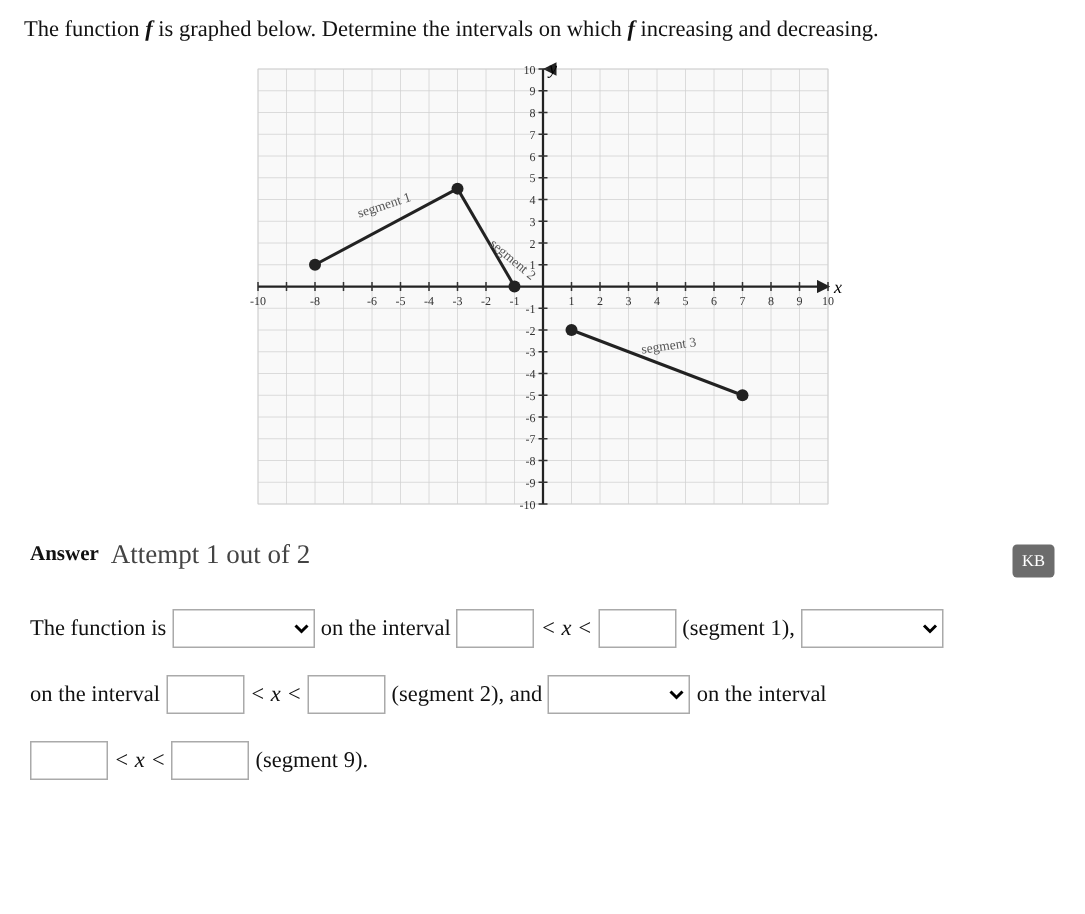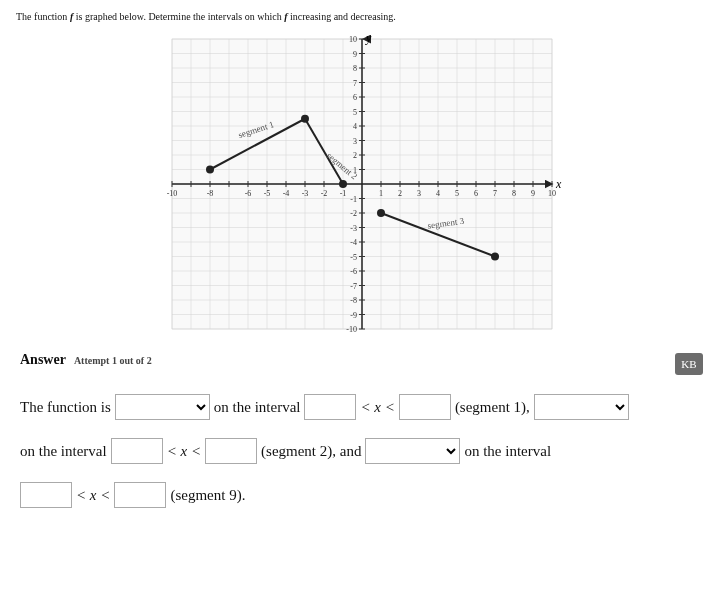--- a/index.html
+++ b/index.html
@@ -6,21 +6,21 @@
     body {
       font-family: Georgia, serif;
       background: #fff;
       width: 723px;
       min-height: 609px;
       padding: 10px 16px;
       font-size: 15px;
       color: #111;
     }
     .header-text {
-      font-size: 10px;
+      font-size: 15px;
       margin-bottom: 10px;
       line-height: 1.4;
     }
     .header-text .fn {
       font-style: italic;
       font-weight: bold;
     }
     .graph-container {
       display: flex;
       justify-content: center;
@@ -35,22 +35,22 @@
     }
     .answer-label {
       font-weight: bold;
       font-size: 14px;
       margin-bottom: 8px;
       display: flex;
       align-items: center;
       gap: 8px;
     }
     .attempt-label {
-      font-weight: bold;
-      font-size: 10px;
+      font-weight: normal;
+      font-size: 18px;
       color: #444;
     }
     .answer-row {
       display: flex;
       align-items: center;
       flex-wrap: wrap;
       gap: 4px;
       margin-bottom: 8px;
       font-size: 15px;
       margin-top: 18px;

